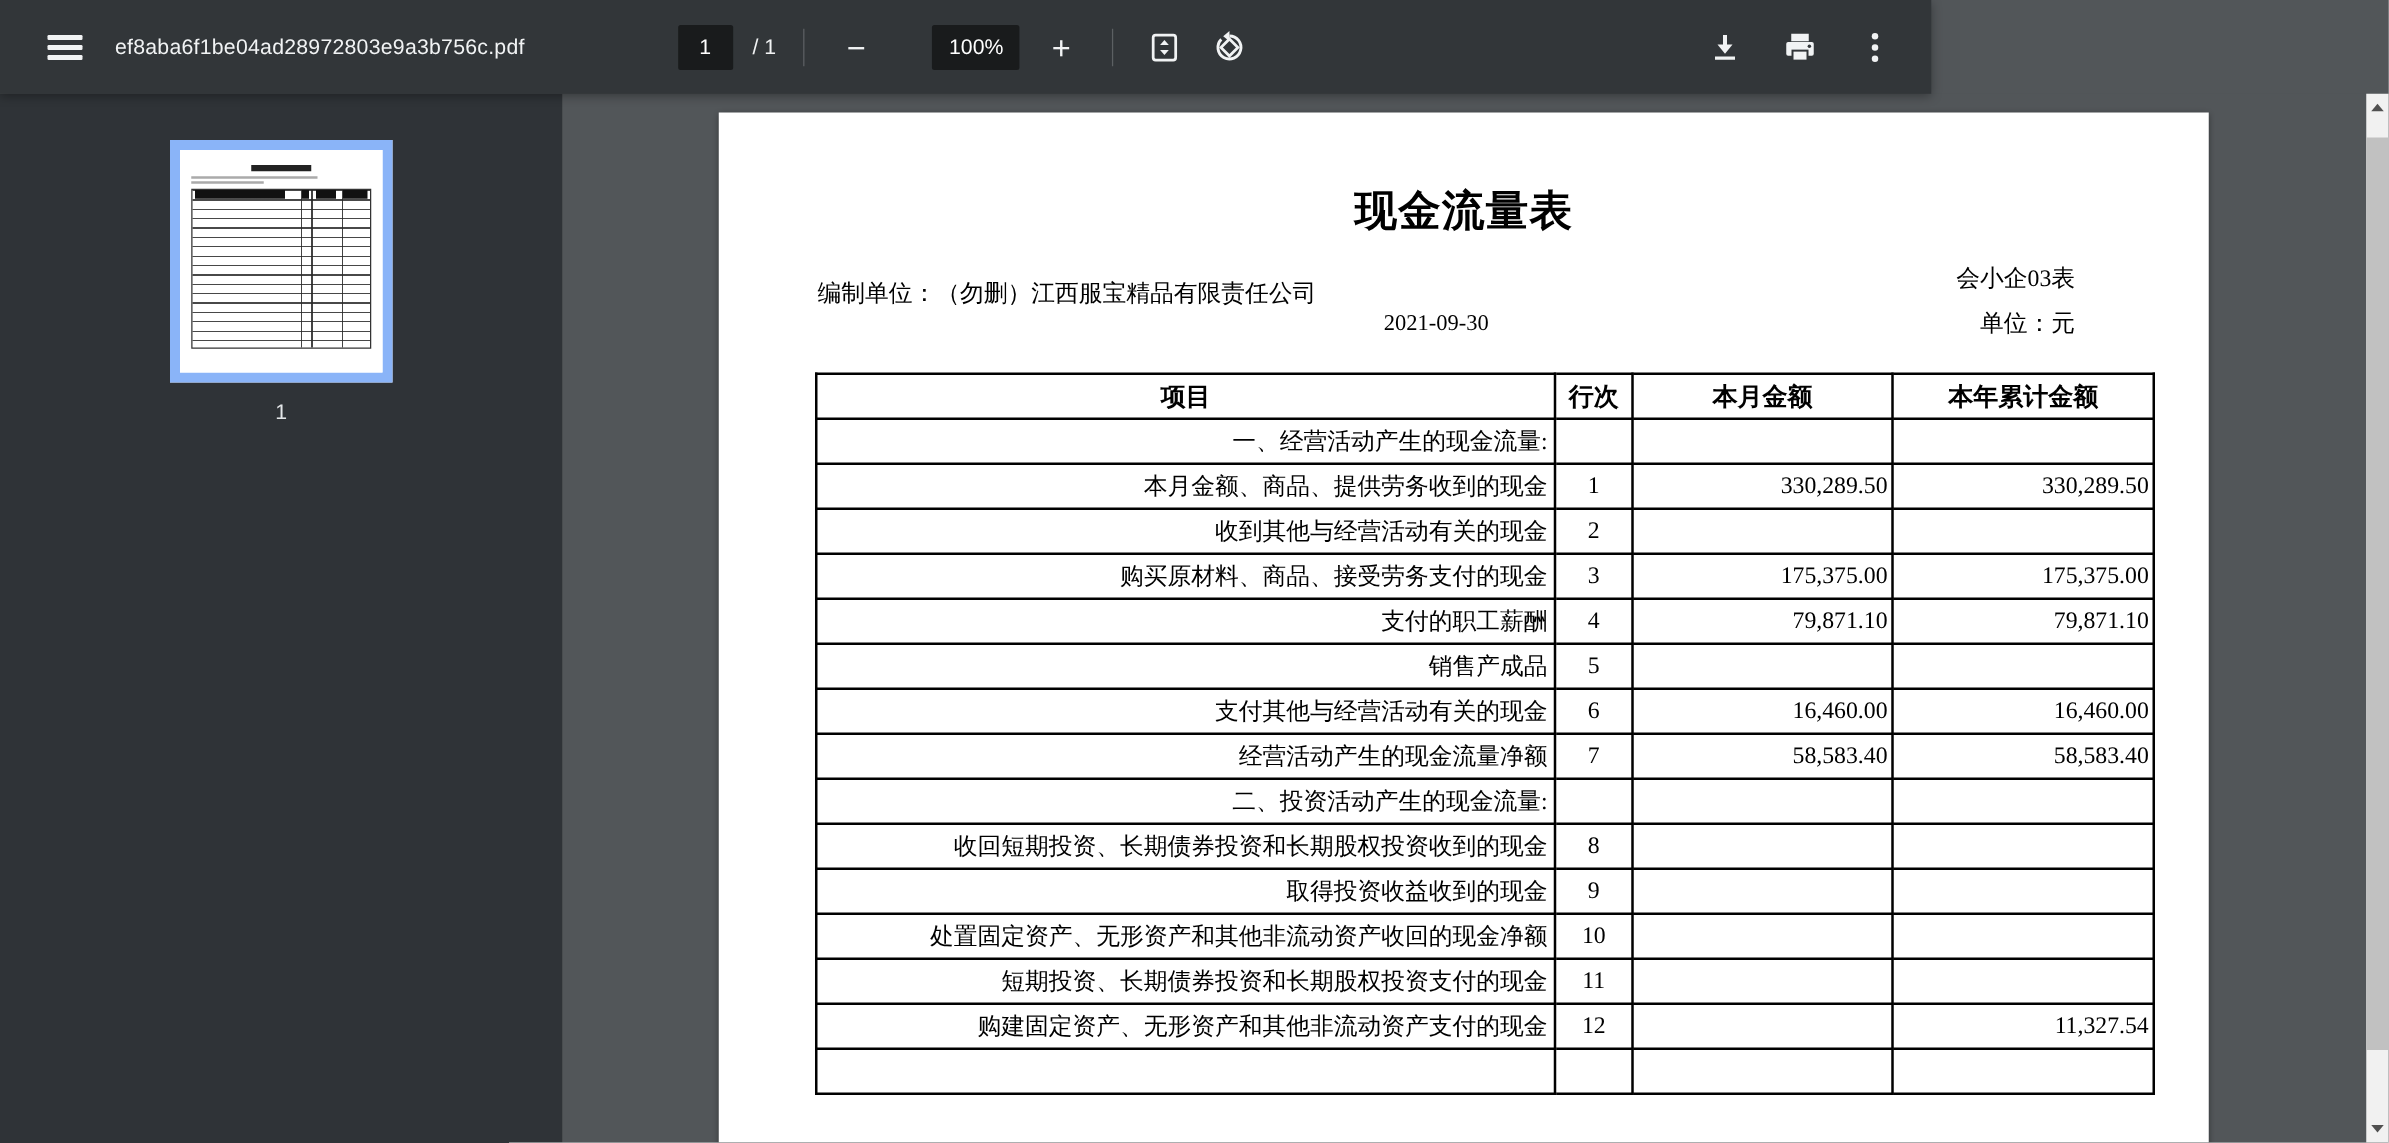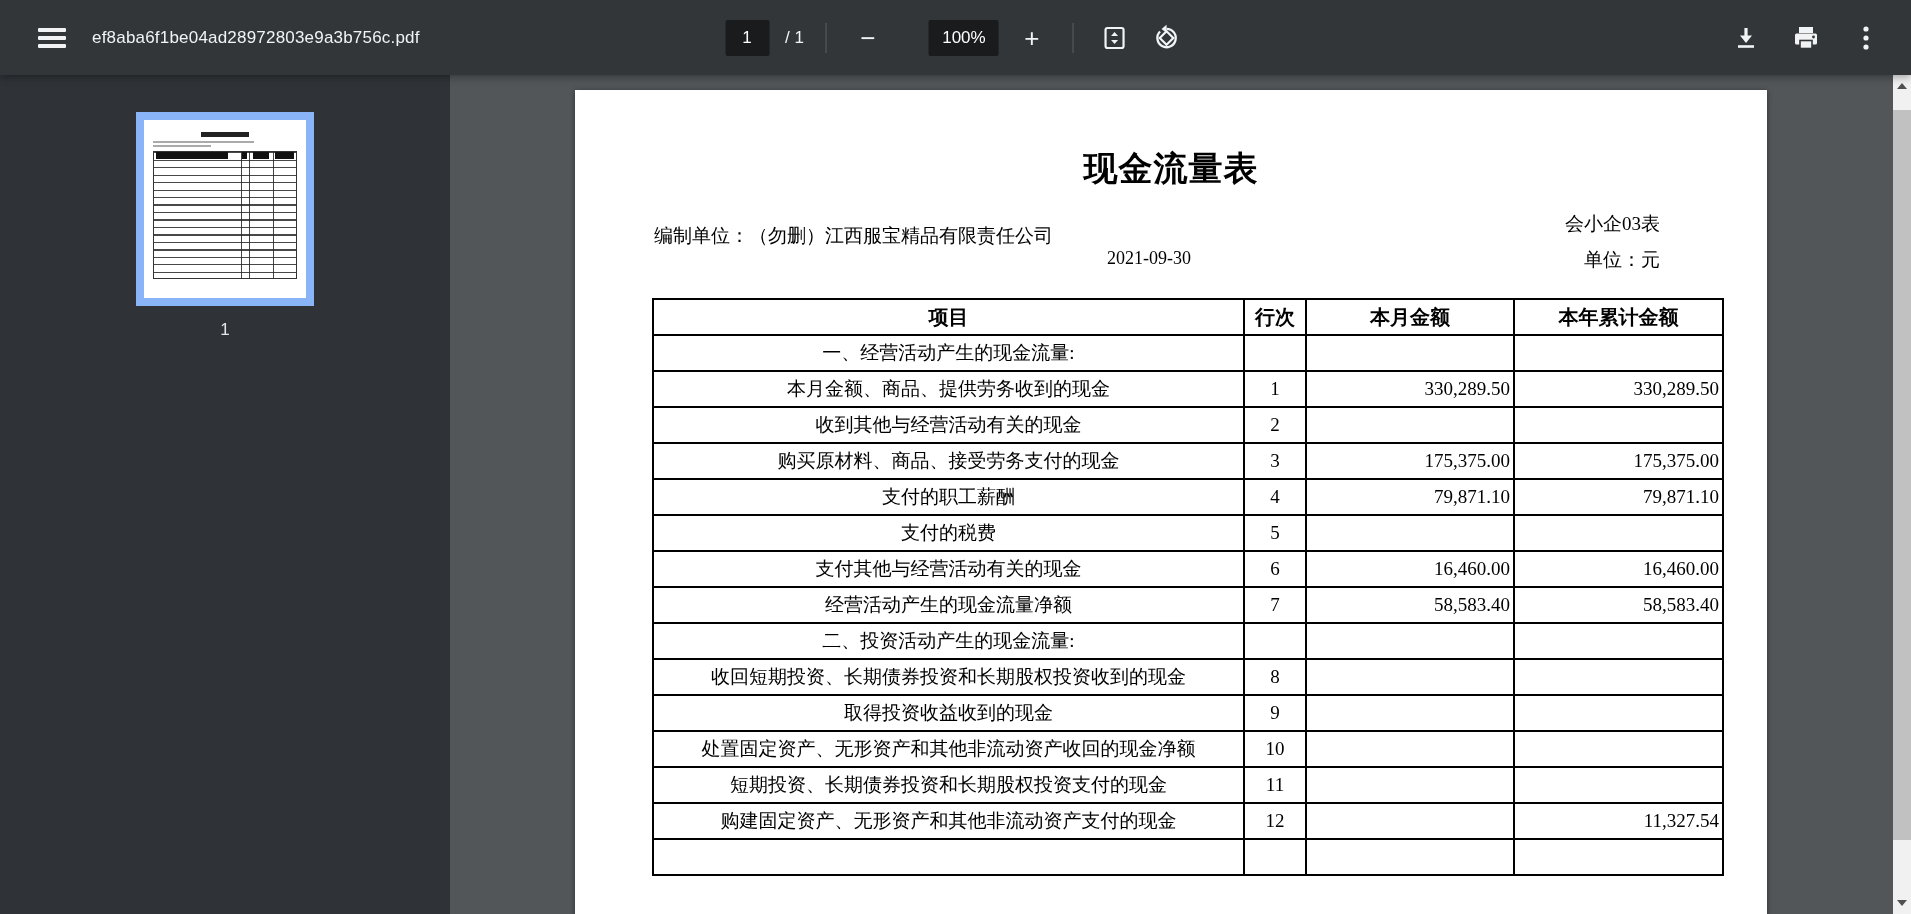--- a/index.html
+++ b/index.html
@@ -5,21 +5,21 @@
   :root{
     --toolbar-bg:#323639; --toolbar-fg:#f1f3f4; --toolbar-box:#191b1c;
     --sidebar-bg:#2f3337; --viewer-bg:#525659; --thumb-border:#8ab4f8;
     --track:#f1f1f1; --thumb:#c1c1c1; --arrow:#505050;
   }
   *{margin:0;padding:0;box-sizing:border-box;}
   html,body{width:1911px;height:914px;overflow:hidden;}
   body{font-family:"Liberation Sans","DejaVu Sans",sans-serif;background:var(--viewer-bg);position:relative;}
 
   
-  .toolbar{position:absolute;left:0;top:0;width:1911px;height:75px;background:var(--toolbar-bg);
+  .toolbar{position:absolute;left:0;top:0;width:1545px;height:75px;background:var(--toolbar-bg);
     color:var(--toolbar-fg);display:flex;align-items:center;z-index:30;
     box-shadow:0 2px 8px rgba(0,0,0,.35);}
   .tb-left{display:flex;align-items:center;gap:26px;padding-left:38px;min-width:560px;}
   .hamburger{width:28px;height:20px;display:flex;flex-direction:column;justify-content:space-between;cursor:pointer;}
   .hamburger span{display:block;height:4px;background:var(--toolbar-fg);border-radius:1px;}
   .filename{font-size:17px;letter-spacing:.2px;color:var(--toolbar-fg);white-space:nowrap;}
   .tb-center{position:absolute;left:50%;top:0;height:75px;transform:translateX(-50%);
     display:flex;align-items:center;gap:14px;}
   .page-box,.zoom-box{background:var(--toolbar-box);color:#fff;height:36px;display:flex;
     align-items:center;justify-content:center;border-radius:2px;font-size:17px;}
@@ -65,21 +65,21 @@
   .meta-date{position:absolute;left:455px;top:42px;font-size:18px;}
   .meta-right{position:absolute;right:2px;top:0;text-align:right;line-height:36px;}
 
   
   table.stmt{border-collapse:collapse;margin:12px auto 0 77px;width:1070px;table-layout:fixed;
     font-size:19px;}
   table.stmt col.c0{width:591px;} table.stmt col.c1{width:62px;}
   table.stmt col.c2{width:208px;} table.stmt col.c3{width:209px;}
   table.stmt th,table.stmt td{border:2px solid #000;height:36px;padding:0 5px;overflow:hidden;white-space:nowrap;}
   table.stmt th{font-weight:bold;font-size:20px;text-align:center;}
-  table.stmt td.c0{text-align:center;}
+  table.stmt td.c0{text-align:right;}
   table.stmt td.c1{text-align:center;}
   table.stmt td.c2,table.stmt td.c3{text-align:right;padding-right:3px;}
 
   
   .scrollbar{width:18px;height:100%;background:var(--track);flex:none;position:relative;}
   .sb-btn{position:absolute;left:0;width:18px;height:22px;display:flex;align-items:center;justify-content:center;cursor:pointer;}
   .sb-btn.up{top:0;} .sb-btn.down{bottom:0;}
   .tri-up{width:0;height:0;border-left:5px solid transparent;border-right:5px solid transparent;border-bottom:6px solid var(--arrow);}
   .tri-down{width:0;height:0;border-left:5px solid transparent;border-right:5px solid transparent;border-top:6px solid var(--arrow);}
   .sb-thumb{position:absolute;left:0;top:35px;width:18px;height:730px;background:var(--thumb);cursor:pointer;}
@@ -232,21 +232,21 @@
               <td class="c2">175,375.00</td>
               <td class="c3">175,375.00</td>
             </tr>
             <tr>
               <td class="c0">支付的职工薪酬</td>
               <td class="c1">4</td>
               <td class="c2">79,871.10</td>
               <td class="c3">79,871.10</td>
             </tr>
             <tr>
-              <td class="c0">支付的税费</td>
+              <td class="c0">销售产成品</td>
               <td class="c1">5</td>
               <td class="c2"></td>
               <td class="c3"></td>
             </tr>
             <tr>
               <td class="c0">支付其他与经营活动有关的现金</td>
               <td class="c1">6</td>
               <td class="c2">16,460.00</td>
               <td class="c3">16,460.00</td>
             </tr>

